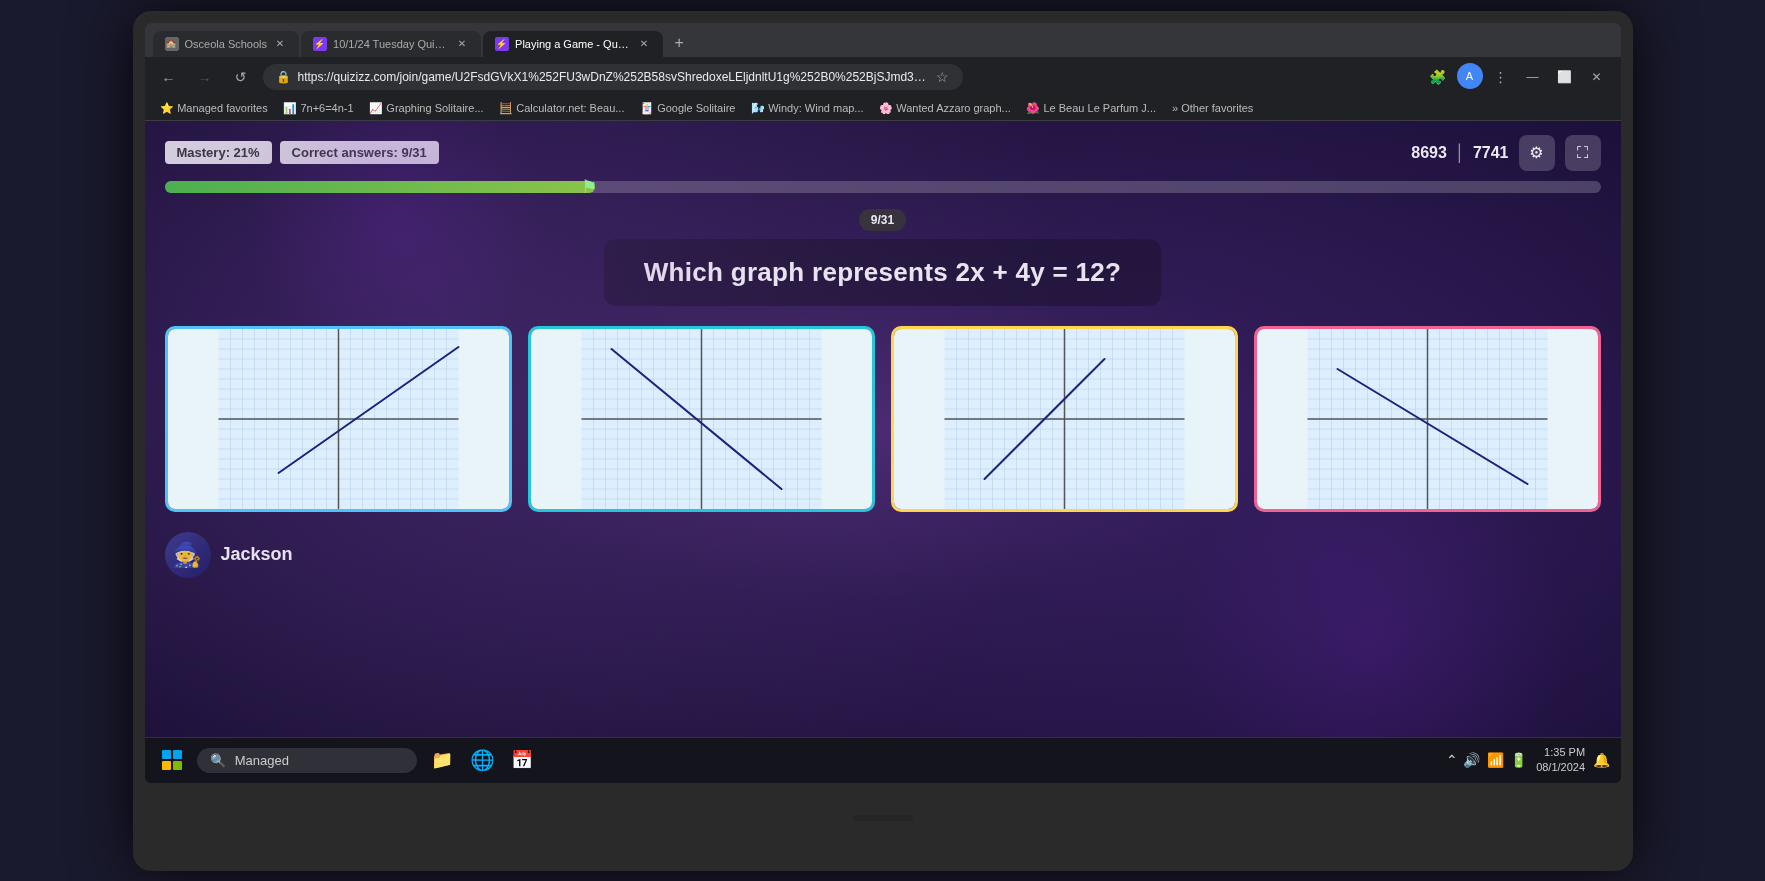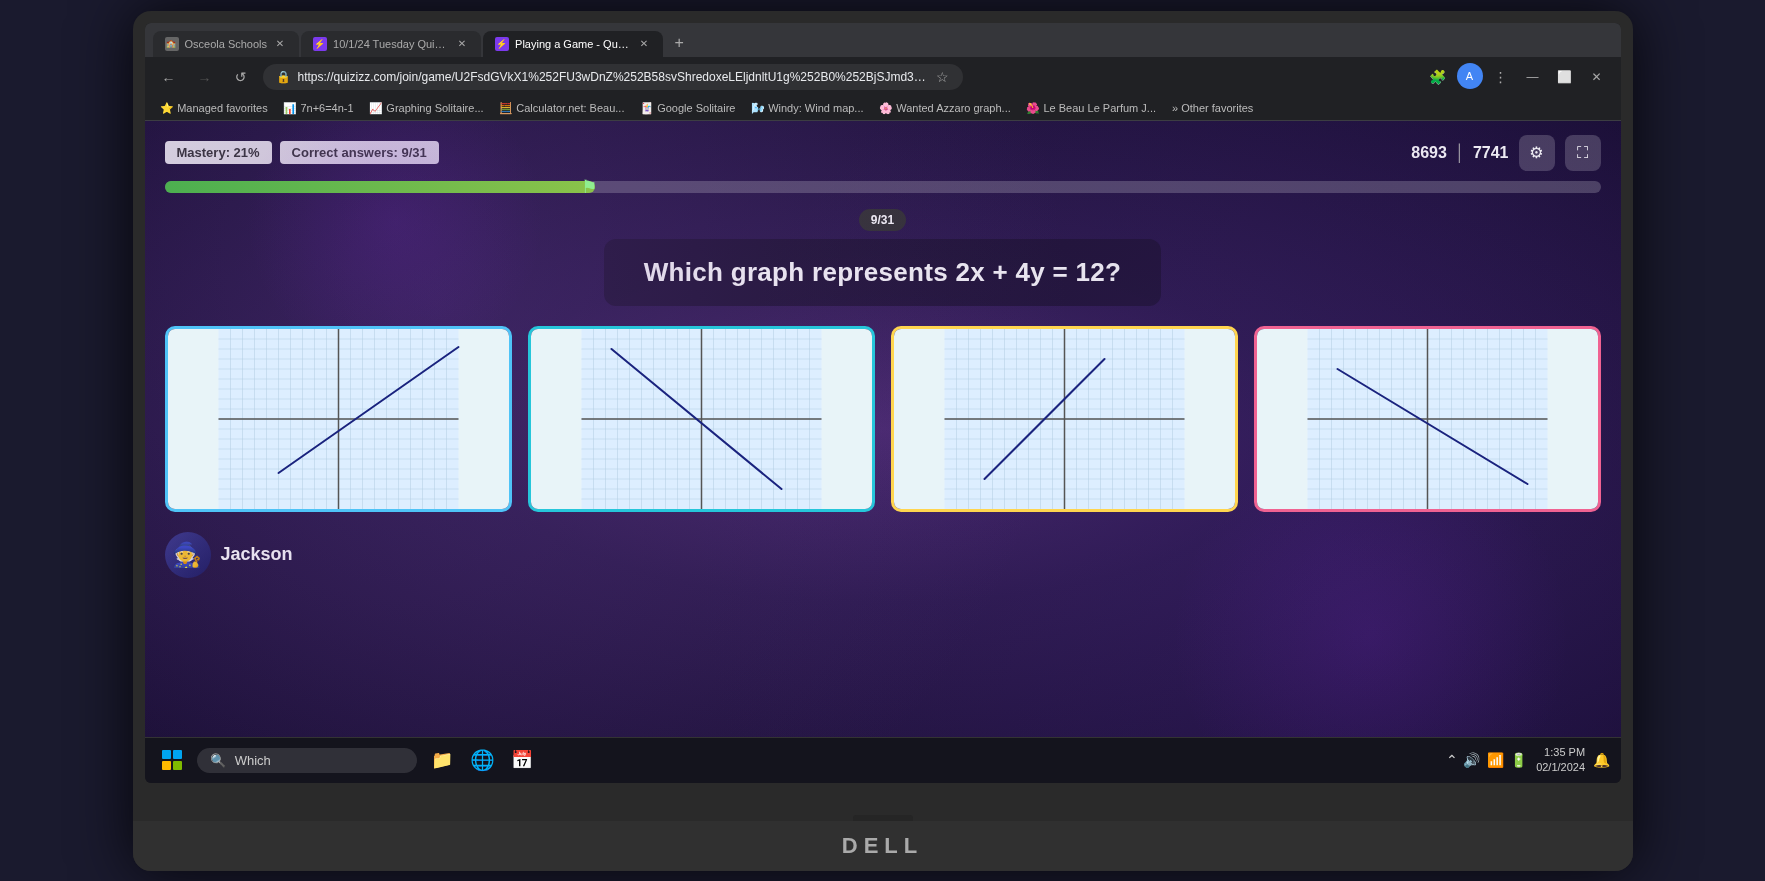--- a/index.html
+++ b/index.html
@@ -857,43 +857,40 @@
         <div class="windows-logo">
           <div></div>
             <div></div>
             <div></div>
             <div></div>
         </div>
       </div>
 
       <div class="taskbar-search">
         <span class="taskbar-search-icon">🔍</span>
-        <span class="taskbar-search-text">Which</span>
+        <span class="taskbar-search-text">Managed</span>
       </div>
 
       <div class="taskbar-apps">
         <div class="taskbar-app">📁</div>
         <div class="taskbar-app" style="font-size:20px;color:#0078d4;">🌐</div>
         <div class="taskbar-app">📅</div>
       </div>
 
       <div class="taskbar-right">
         <div class="taskbar-icons">
           <span>⌃</span>
           <span>🔊</span>
           <span>📶</span>
           <span>🔋</span>
         </div>
         <div class="taskbar-time">
           <div>1:35 PM</div>
-          <div>02/1/2024</div>
+          <div>08/1/2024</div>
         </div>
         <span style="color:#ccc;font-size:14px;">🔔</span>
       </div>
     </div>
 
   </div>
 
   <div class="laptop-notch"></div>
-  <div class="laptop-base">
-    <span class="laptop-brand">DELL</span>
-  </div>
 </div>
 
 </body></html>

